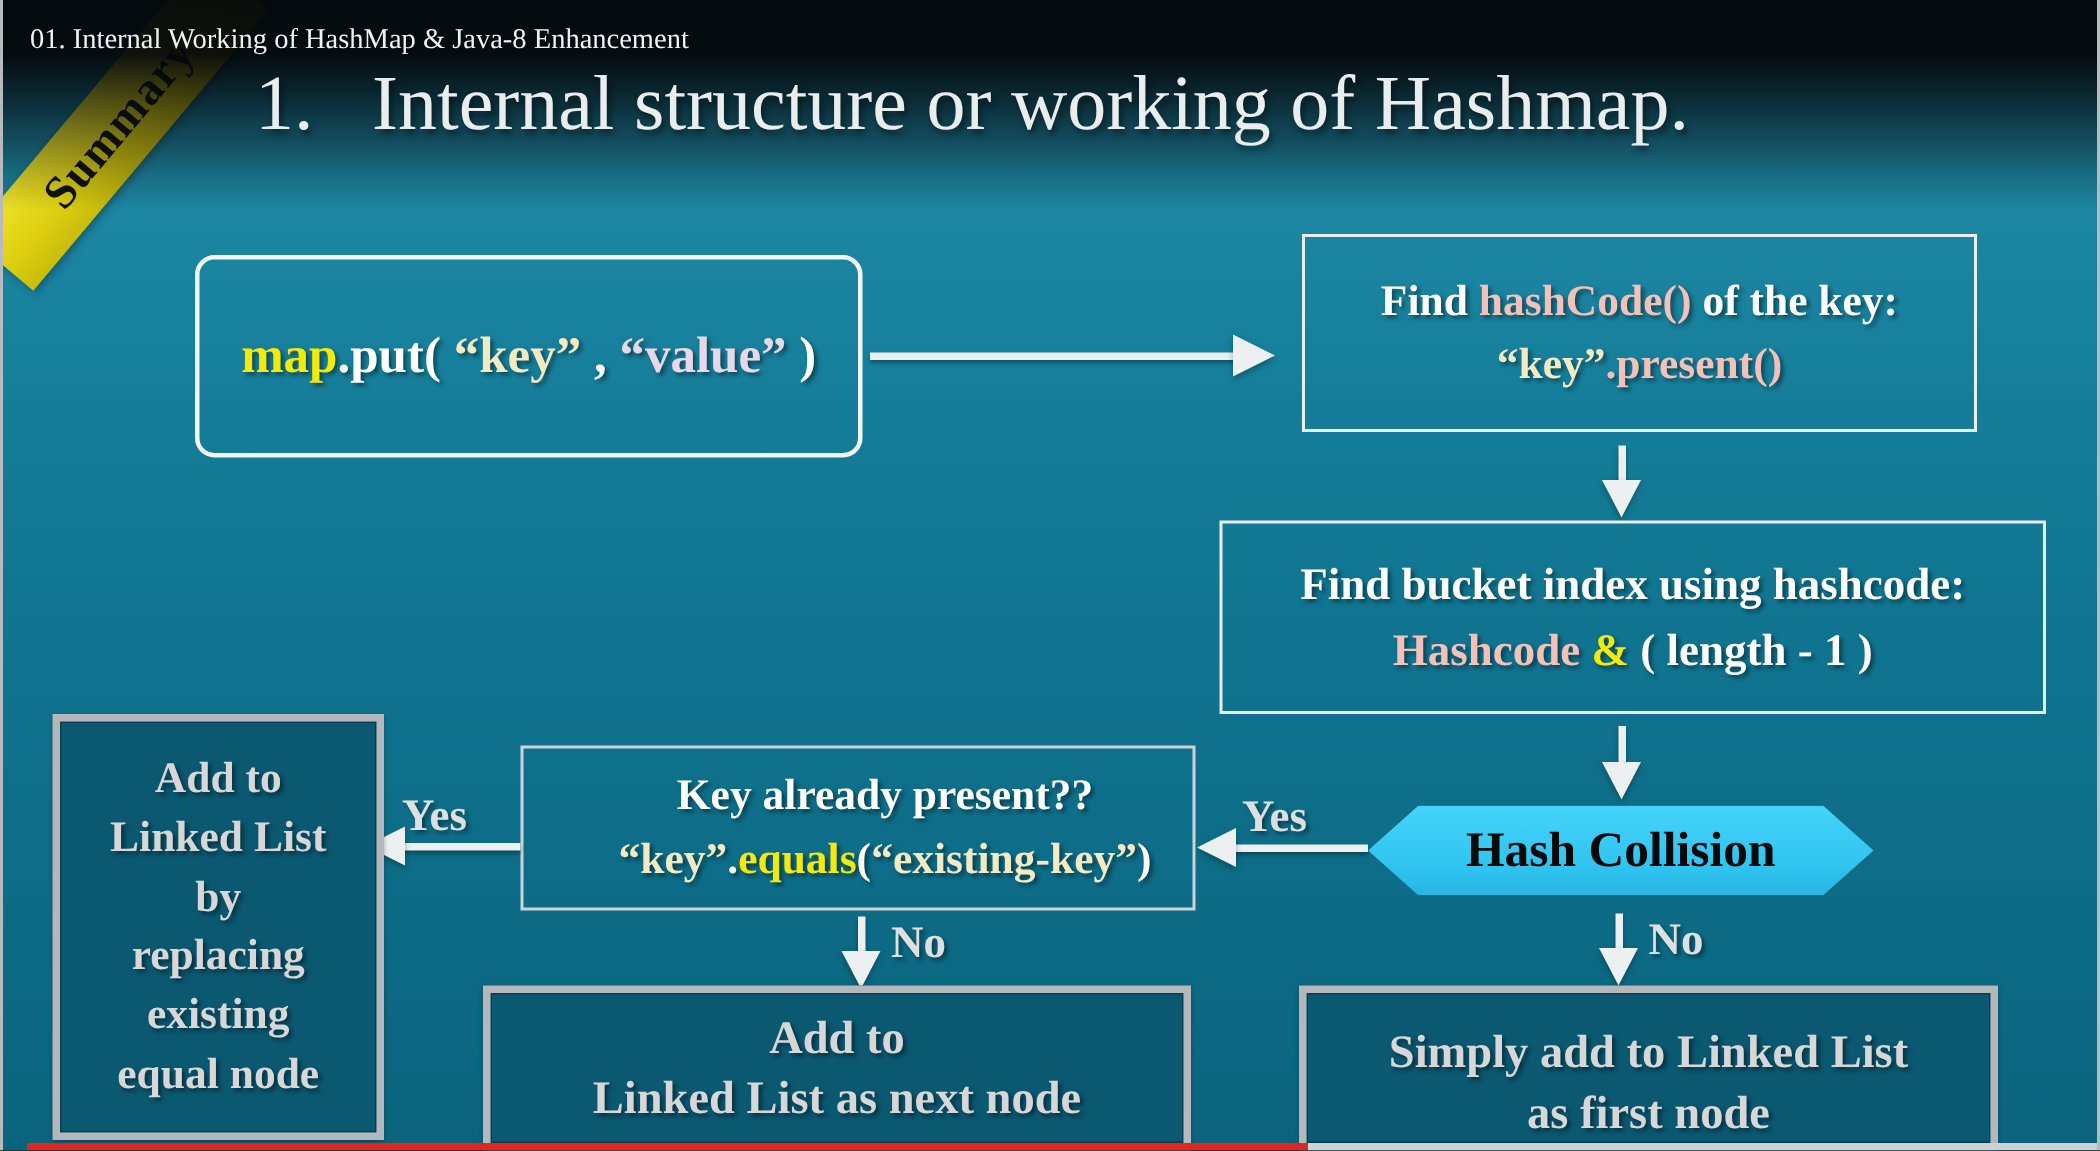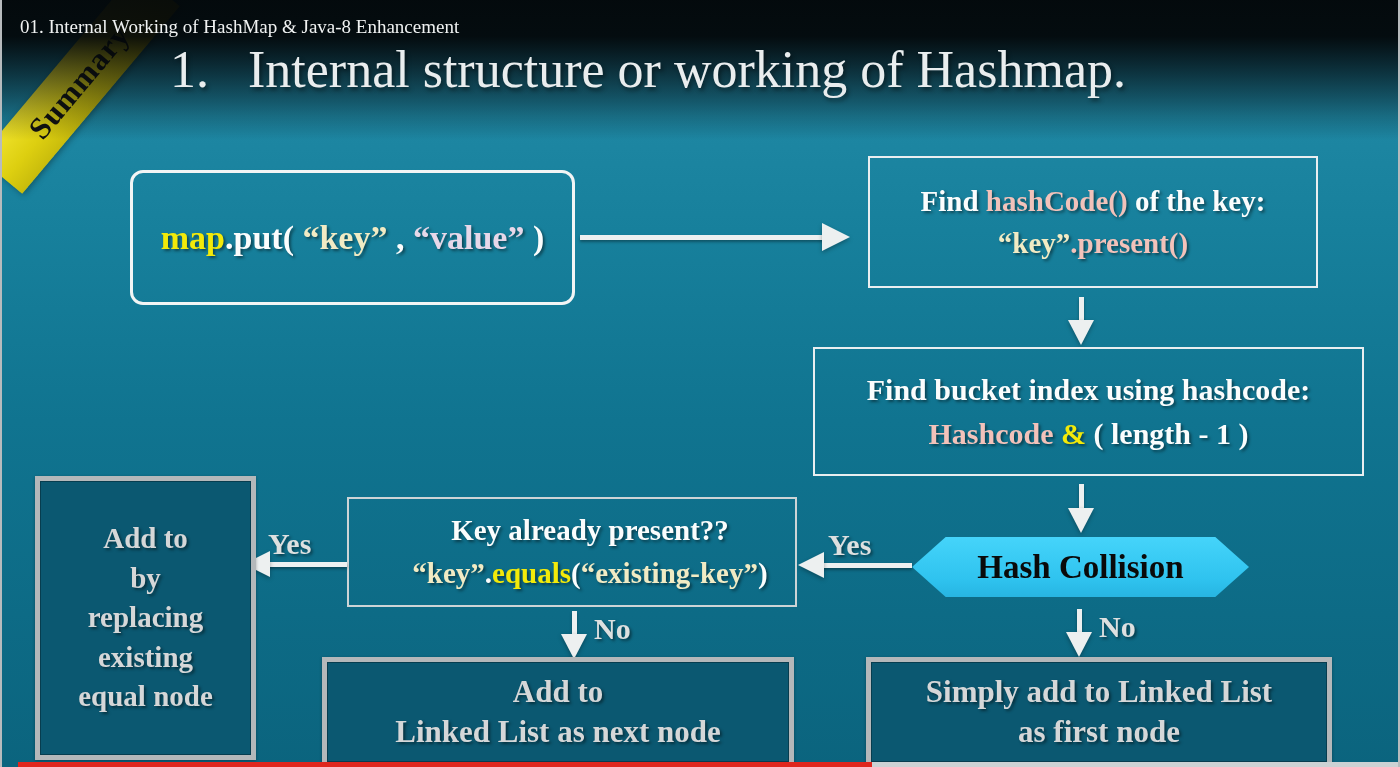--- a/index.html
+++ b/index.html
@@ -42,21 +42,21 @@
   .bucket{left:811px;top:347px;width:551px;height:129px;}
   .bucket .bt{font-size:30px;line-height:1.45;}
   .keybox{left:345px;top:497px;width:450px;height:110px;border:2px solid #ccd4d6;padding-left:36px;}
   .keybox .bt{font-size:29px;line-height:1.5;}
   .gray-box{background:#0b5871;border:5px solid #b4b8ba;box-shadow:inset 0 0 0 1px rgba(0,0,0,.3),0 1px 3px rgba(0,0,0,.3);}
   .gray-box .bt{color:#d5d7d8;}
   .replace{left:33px;top:476px;width:221px;height:284px;}
   .replace .bt{font-size:29px;line-height:1.36;}
   .nextnode{left:320px;top:657px;width:472px;height:110px;}
   .nextnode .bt{font-size:31px;line-height:1.3;}
-  .firstnode{left:864px;top:657px;width:466px;height:110px;}
+  .firstnode{left:864px;top:657px;width:466px;height:110px;justify-content:flex-end;}
   .firstnode .bt{font-size:31px;line-height:1.3;}
   .hexagon{
     left:910px;top:537px;width:337px;height:60px;
     background:linear-gradient(180deg,#45d4fa 0%,#2fc3ef 70%,#27b5e2 100%);
     clip-path:polygon(10% 0%,90% 0%,100% 50%,90% 100%,10% 100%,0% 50%);
     filter:drop-shadow(0 3px 3px rgba(0,0,0,.4));
     justify-content:center;
   }
   .hexagon .bt{color:#0a0a0a;font-size:33px;text-shadow:none;}
   
@@ -133,20 +133,21 @@
   <div class="shaft" style="left:570px;top:611px;width:5px;height:25px;"></div>
   <div class="head down" style="left:559px;top:634px;"></div>
   <div class="edge-label" style="left:592px;top:612px;">No</div>
 
   <div class="shaft" style="left:1075px;top:609px;width:5px;height:25px;"></div>
   <div class="head down" style="left:1064px;top:632px;"></div>
   <div class="edge-label" style="left:1097px;top:610px;">No</div>
 
   <div class="node gray-box replace">
     <div class="bt">Add to</div>
+    <div class="bt">Linked List</div>
     <div class="bt">by</div>
     <div class="bt">replacing</div>
     <div class="bt">existing</div>
     <div class="bt">equal node</div>
   </div>
 
   <div class="node gray-box nextnode">
     <div class="bt">Add to</div>
     <div class="bt">Linked List as next node</div>
   </div>

